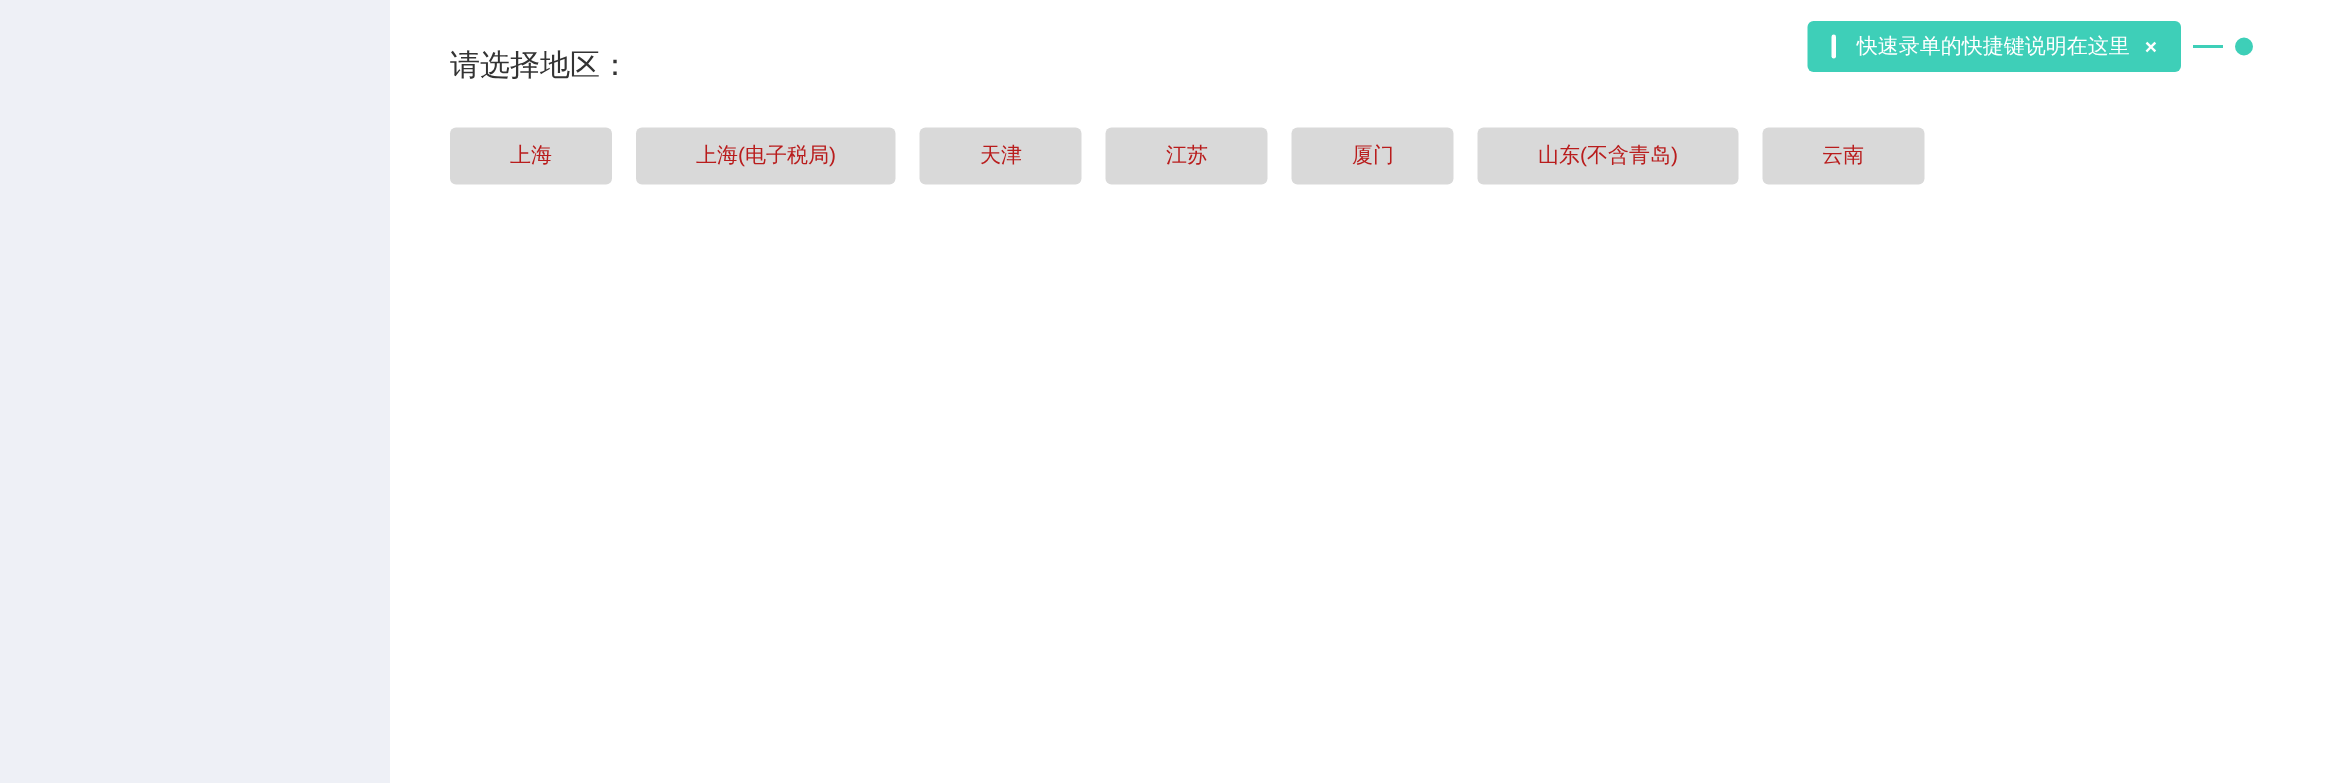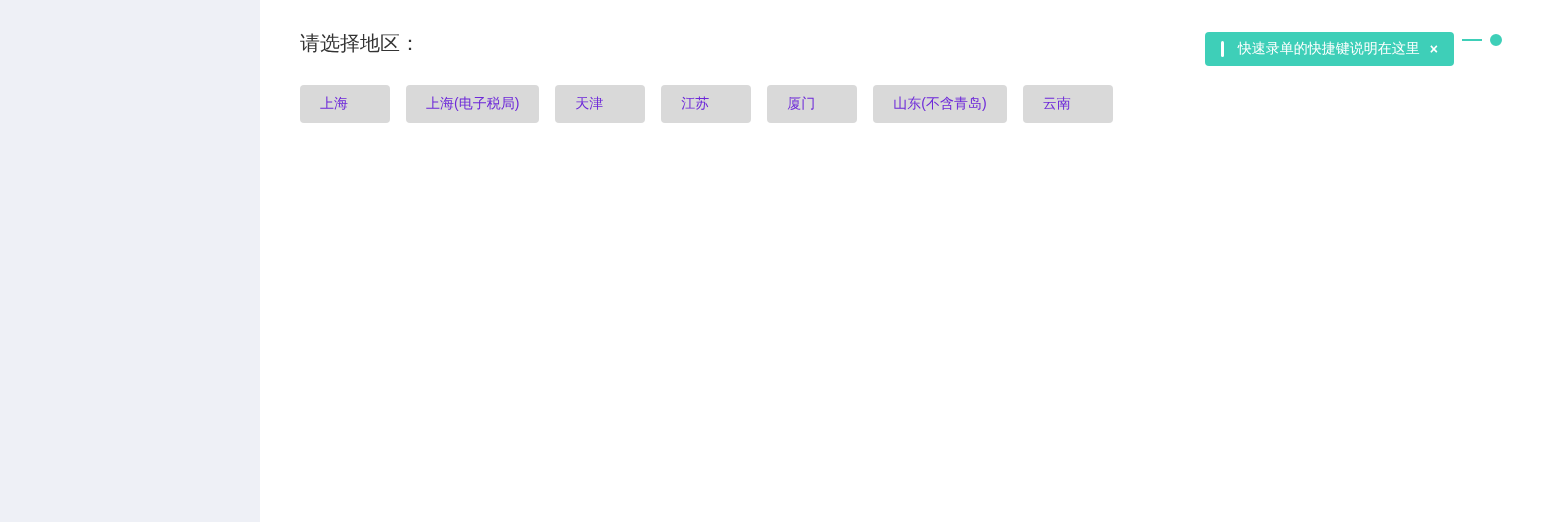--- a/index.html
+++ b/index.html
@@ -46,22 +46,22 @@
     .region-buttons {
       display: flex;
       flex-wrap: wrap;
       gap: 16px;
     }
 
     .region-btn {
       background: #d9d9d9;
       border: none;
       border-radius: 4px;
-      padding: 10px 20px;
-      color: #6d28d9;
+      padding: 10px 40px;
+      color: #b91c1c;
       font-size: 14px;
       cursor: pointer;
       min-width: 90px;
       text-align: left;
       font-family: 'Microsoft YaHei', 'PingFang SC', sans-serif;
     }
 
     .tooltip-container {
       position: absolute;
       top: 14px;
@@ -75,21 +75,20 @@
       background: #3ecfb8;
       color: #ffffff;
       padding: 8px 16px;
       border-radius: 4px;
       font-size: 14px;
       display: flex;
       align-items: center;
       gap: 10px;
       white-space: nowrap;
       position: relative;
-      margin-top: 18px;
     }
 
     .tooltip-bubble::before {
       content: '';
       display: inline-block;
       width: 3px;
       height: 16px;
       background: #ffffff;
       border-radius: 2px;
       margin-right: 4px;

